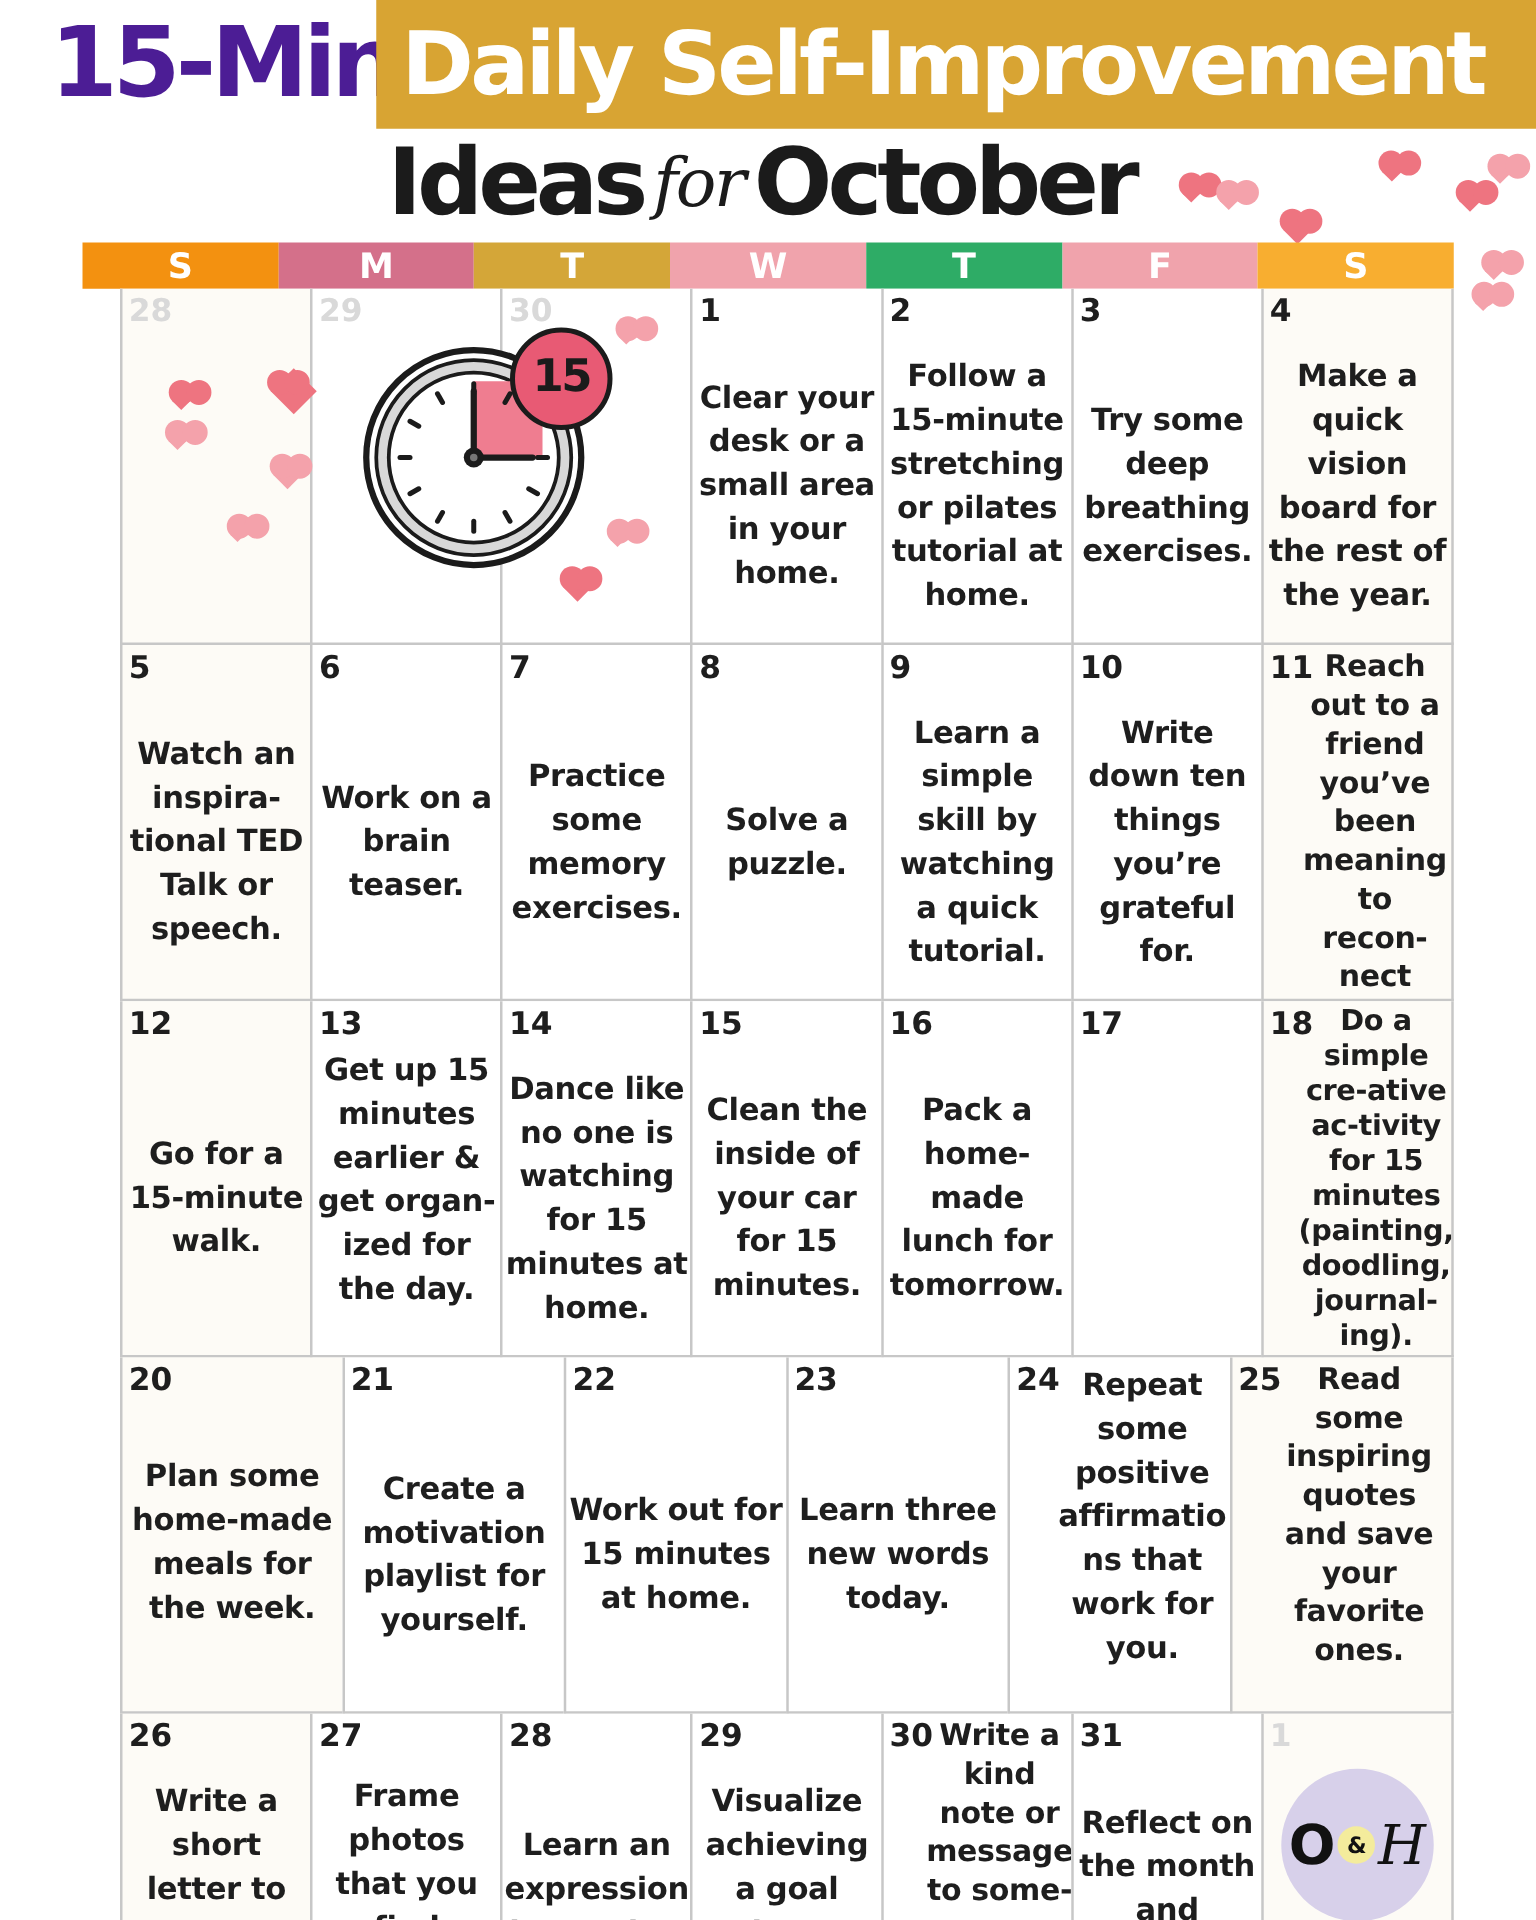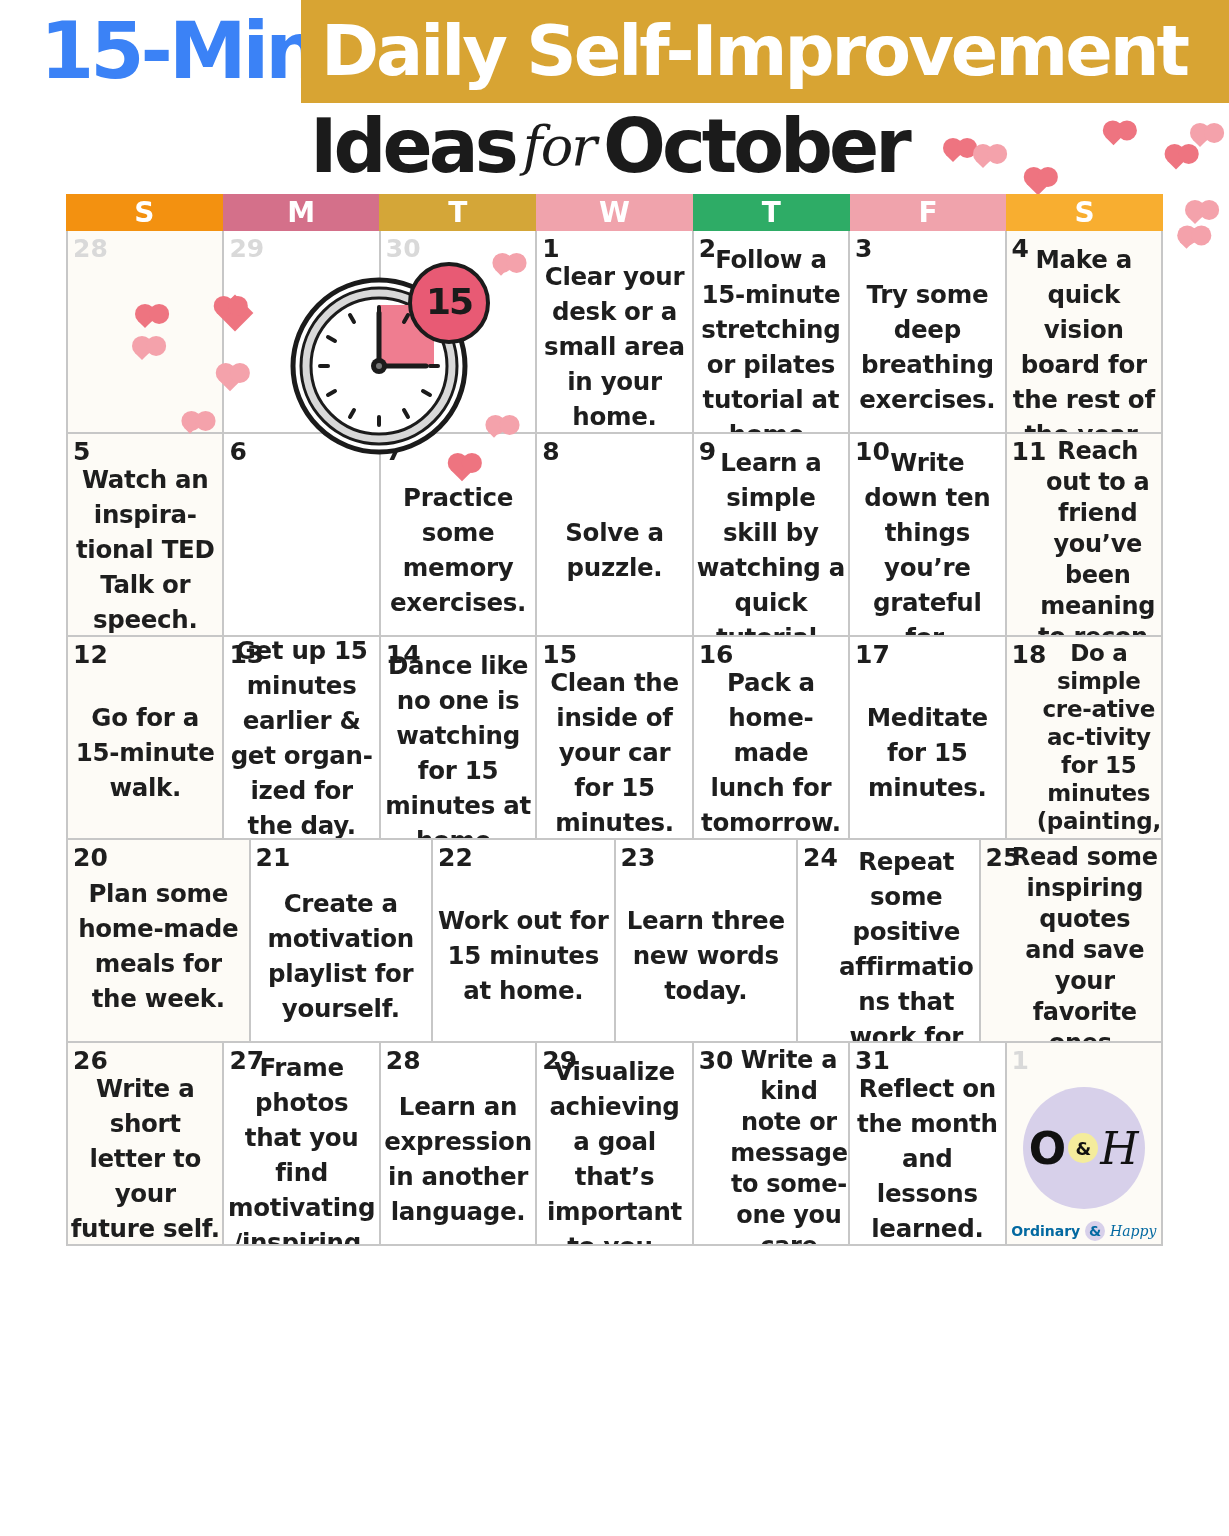--- a/index.html
+++ b/index.html
@@ -1,30 +1,30 @@
 <!DOCTYPE html>
 <html><head>
 <meta charset="utf-8">
 <style>
   html, body { margin: 0; padding: 0; background: #ffffff; }
   body { width: 1229px; height: 1536px; position: relative; overflow: hidden; font-family: "DejaVu Sans", sans-serif; color: #1e1e1e; }
 
   .title-line1 { position: absolute; top: 0; left: 0; width: 1229px; height: 103px; }
-  .title-min { position: absolute; left: 40px; top: 6px; font-size: 78px; font-weight: bold; letter-spacing: -4px; color: #3b82f6; line-height: 90px; }
+  .title-min { position: absolute; left: 40px; top: 6px; font-size: 78px; font-weight: bold; letter-spacing: -4px; color: #4c1d95; line-height: 90px; }
   .title-band { position: absolute; left: 301px; top: 0; width: 928px; height: 103px; background: #d8a433; padding-left: 48px; }
   .title-band-text { position: absolute; left: 20px; top: 8px; font-size: 70px; font-weight: bold; color: #ffffff; letter-spacing: -3px; line-height: 86px; white-space: nowrap; }
 
   .title-line2 { position: absolute; top: 103px; left: 310px; height: 74px; white-space: nowrap; }
   .title-ideas, .title-month { font-size: 74px; font-weight: bold; color: #1b1b1b; letter-spacing: -4px; line-height: 86px; vertical-align: middle; }
   .title-for { font-family: "DejaVu Serif", serif; font-style: italic; font-size: 54px; color: #1b1b1b; margin: 0 8px; vertical-align: middle; letter-spacing: -2px; }
 
   .grid { position: absolute; left: 66px; top: 194px; width: 1097px; }
   .head-row { display: flex; height: 37px; }
   .head-cell { flex: 1; color: #ffffff; font-weight: bold; font-size: 28px; text-align: center; line-height: 37px; }
-  .week { display: flex; height: 203px; }
+  .week { display: flex; height: 285px; margin-left: 30px; }
   .cell { flex: 1; position: relative; border-left: 2px solid #c7c7c7; border-bottom: 2px solid #c7c7c7; background: #ffffff; overflow: hidden; box-sizing: border-box; }
   .cell:last-child { border-right: 2px solid #c7c7c7; }
   .cell.weekend { background: #fdfbf6; }
   .week:first-of-type .cell { border-top: none; }
   .daynum { position: absolute; left: 5px; top: 4px; font-size: 25px; font-weight: bold; color: #1e1e1e; line-height: 28px; }
   .daynum.muted { color: #d9d9d9; }
   .task { position: absolute; left: 2px; right: 2px; top: 34px; bottom: 4px; display: flex; align-items: center; justify-content: center; text-align: center; font-size: 24.5px; font-weight: bold; line-height: 35px; color: #1e1e1e; letter-spacing: -0.3px; }
   .task.tight { line-height: 28px; font-size: 23px; top: 14px; }
 
   .heart { position: absolute; width: 20px; height: 20px; transform: rotate(-45deg); }
@@ -105,20 +105,21 @@
       </div>
   </div>
 
   <div class="week">
     <div class="cell weekend">
         <span class="daynum">5</span>
         <div class="task">Watch an inspira-tional TED Talk or speech.</div>
       </div>
     <div class="cell">
         <span class="daynum">6</span>
+        <div class="task">Work on a brain teaser.</div>
       </div>
     <div class="cell">
         <span class="daynum">7</span>
         <div class="task">Practice some memory exercises.</div>
       </div>
     <div class="cell">
         <span class="daynum">8</span>
         <div class="task">Solve a puzzle.</div>
       </div>
     <div class="cell">
@@ -151,21 +152,20 @@
     <div class="cell">
         <span class="daynum">15</span>
         <div class="task">Clean the inside of your car for 15 minutes.</div>
       </div>
     <div class="cell">
         <span class="daynum">16</span>
         <div class="task">Pack a home-made lunch for tomorrow.</div>
       </div>
     <div class="cell">
         <span class="daynum">17</span>
-        <div class="task">Meditate for 15 minutes.</div>
       </div>
     <div class="cell weekend">
         <span class="daynum">18</span>
         <div class="task tight" style="top:2px;line-height:28px;font-size:23px;align-items:flex-start;padding-left:30px;">Do a simple cre-ative ac-tivity for 15 minutes (painting, doodling, journal-ing).</div>
       </div>
   </div>
 
   <div class="week">
     <div class="cell weekend">
         <span class="daynum">20</span>

